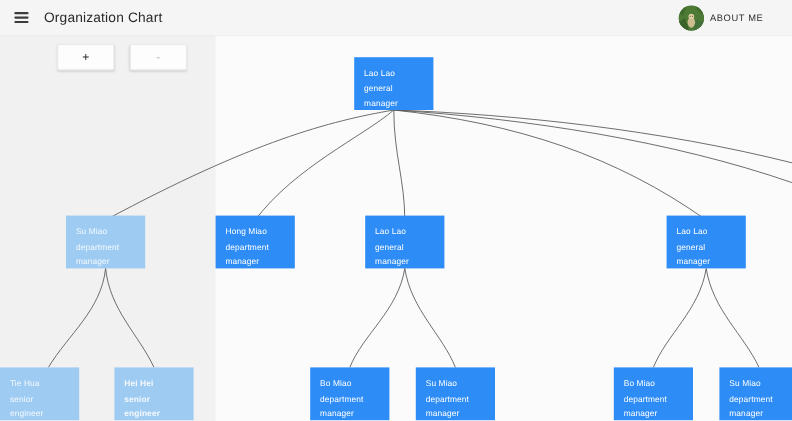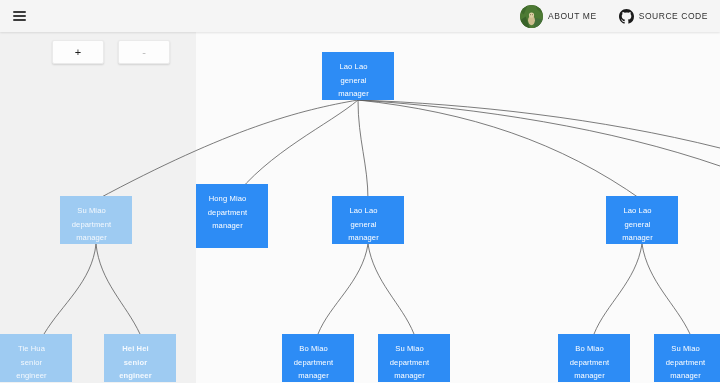--- a/index.html
+++ b/index.html
@@ -153,21 +153,20 @@
   
   .node {
     position: absolute;
     box-sizing: border-box;
     background: #2d8cf5;
     color: #ffffff;
     padding: 8px 18px 0 9px;
     z-index: 10;
     cursor: pointer;
     overflow: hidden;
-    text-align: center;
   }
   .node.dimmed {
     background: #9ecbf2;
     z-index: 2;
   }
   .node .line {
     font-size: 7.6px;
     line-height: 13.5px;
     letter-spacing: 0.1px;
     white-space: nowrap;
@@ -183,20 +182,21 @@
   <div class="appbar">
 
     <div class="menu-btn">
       <span class="hamburger">
         <i></i>
           <i></i>
           <i></i>
       </span>
     </div>
 
+    <div class="app-title">Organization Chart</div>
 
     <div class="appbar-spacer"></div>
 
     <div class="appbar-action">
       <span class="avatar">
         <svg viewBox="0 0 24 24" width="23" height="23">
           <defs>
             <clipPath id="ccirc">
                 <circle cx="12" cy="12" r="12"></circle>
               </clipPath>
@@ -212,34 +212,20 @@
             <circle cx="10.9" cy="10.2" r="0.5" fill="#4a3b22"></circle>
             <circle cx="13.1" cy="10.2" r="0.5" fill="#4a3b22"></circle>
           </g>
         </svg>
       </span>
       <span class="label">ABOUT ME</span>
     </div>
 
     <div class="action-gap"></div>
 
-    <div class="appbar-action">
-      <span class="gh-icon">
-        <svg viewBox="0 0 16 16" width="15" height="15">
-          <path fill="#1b1b1b" d="M8 0C3.58 0 0 3.58 0 8c0 3.54 2.29 6.53 5.47 7.59.4.07.55-.17.55-.38
-          0-.19-.01-.82-.01-1.49-2.01.37-2.53-.49-2.69-.94-.09-.23-.48-.94-.82-1.13-.28-.15-.68-.52-.01-.53.63-.01
-          1.08.58 1.23.82.72 1.21 1.87.87 2.33.66.07-.52.28-.87.51-1.07-1.78-.2-3.64-.89-3.64-3.95
-          0-.87.31-1.59.82-2.15-.08-.2-.36-1.02.08-2.12 0 0 .67-.21 2.2.82a7.42 7.42 0 0 1 2-.27c.68 0
-          1.36.09 2 .27 1.53-1.04 2.2-.82 2.2-.82.44 1.1.16 1.92.08 2.12.51.56.82 1.27.82 2.15 0 3.07-1.87
-          3.75-3.65 3.95.29.25.54.73.54 1.48 0 1.07-.01 1.93-.01 2.2 0 .21.15.46.55.38A8.01 8.01 0 0 0 16
-          8c0-4.42-3.58-8-8-8z"></path>
-        </svg>
-      </span>
-      <span class="label">SOURCE CODE</span>
-    </div>
 
     <div class="action-right-pad"></div>
   </div>
 
   <div class="canvas">
 
     <div class="dim-panel"></div>
 
     <svg class="edges" viewBox="0 0 720 351" preserveAspectRatio="none">
       <g fill="none" stroke="#5a5a5a" stroke-width="0.8">
@@ -268,21 +254,21 @@
       <div class="line">general</div>
       <div class="line">manager</div>
     </div>
 
     <div class="node dimmed" style="left:60px; top:164px; width:72px; height:48px;">
       <div class="line">Su Miao</div>
       <div class="line">department</div>
       <div class="line">manager</div>
     </div>
 
-    <div class="node" style="left:196px; top:152px; width:72px; height:64px;">
+    <div class="node" style="left:196px; top:164px; width:72px; height:48px;">
       <div class="line">Hong Miao</div>
       <div class="line">department</div>
       <div class="line">manager</div>
     </div>
 
     <div class="node" style="left:332px; top:164px; width:72px; height:48px;">
       <div class="line">Lao Lao</div>
       <div class="line">general</div>
       <div class="line">manager</div>
     </div>

